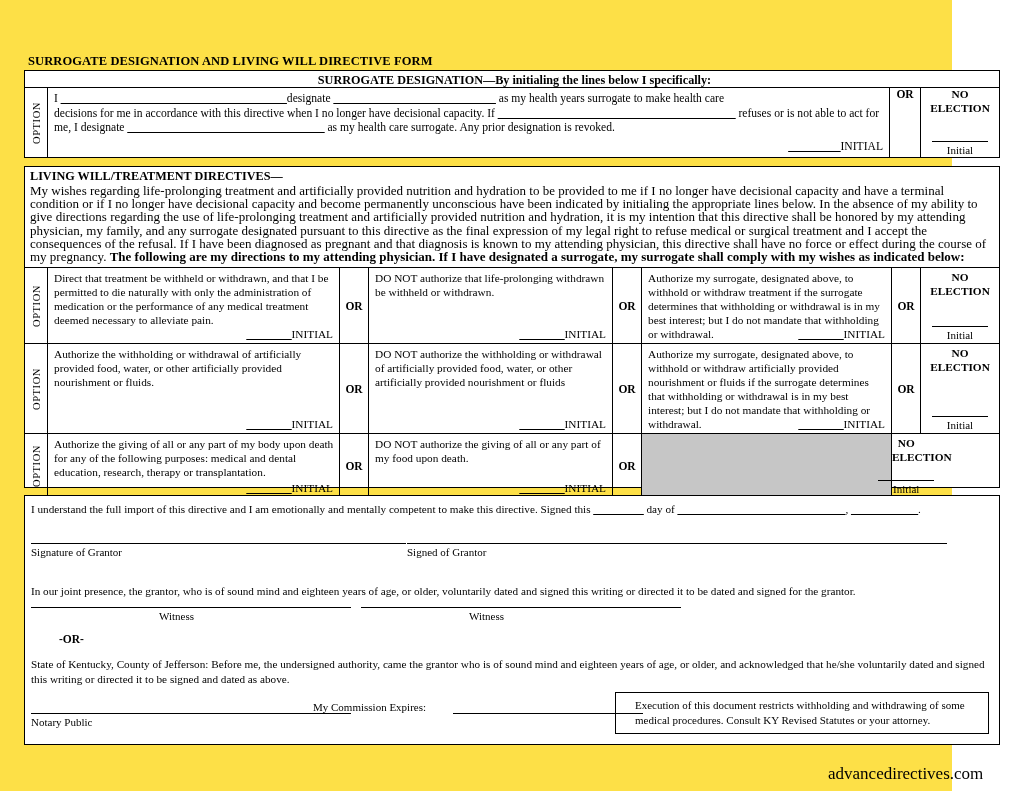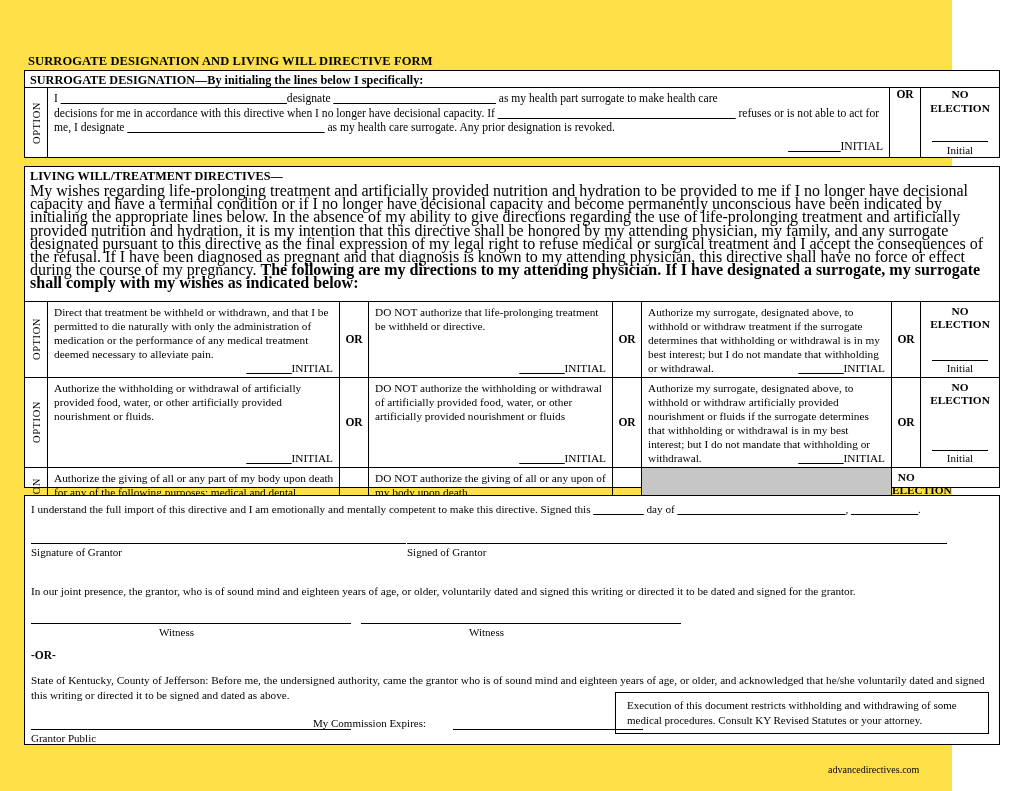--- a/index.html
+++ b/index.html
@@ -62,20 +62,21 @@
     height: 88px;
   }
   .band-head {
     font-size: 12.2px;
     font-weight: bold;
     padding: 2px 0 2px 5px;
     border-bottom: 1.5px solid #000;
     line-height: 15px;
     height: 17px;
     box-sizing: border-box;
+    text-align: center;
   }
   .optcol {
     width: 22px;
     border-right: 1.5px solid #000;
     position: relative;
   }
   .optlabel {
     position: absolute;
     left: 50%;
     top: 50%;
@@ -140,23 +141,23 @@
     width: 976px;
     height: 322px;
   }
   .lw-head {
     font-size: 12.2px;
     font-weight: bold;
     padding: 2px 0 0 5px;
     line-height: 15px;
   }
   .lw-para {
-    font-size: 16px;
+    font-size: 13px;
     line-height: 13.2px;
-    padding: 0 6px 10px 5px;
+    padding: 0 6px 3px 5px;
     text-align: left;
   }
   .lw-para b { font-weight: bold; }
 
   .dirtable { border-collapse: collapse; table-layout: fixed; width: 100%; }
   .dirtable td {
     border: 1.4px solid #000;
     vertical-align: top;
     padding: 0;
   }
@@ -236,48 +237,48 @@
   .notice-box {
     position: absolute;
     left: 590px;
     top: 196px;
     width: 374px;
     height: 42px;
     border: 1.8px solid #000;
     box-sizing: border-box;
     font-size: 11px;
     line-height: 14.5px;
-    padding: 5px 11px;
+    padding: 5px 19px;
   }
   .footer-url {
     position: absolute;
     left: 828px;
     top: 764px;
-    font-size: 10px;
+    font-size: 17px;
   }
   u.blank { text-decoration: underline; }
 </style>
 </head>
 <body>
 
 <div id="page">
 
   <div class="form-title">SURROGATE DESIGNATION  AND LIVING WILL DIRECTIVE FORM</div>
 
   <div class="outerbox" id="surrogate-block">
     <div class="band-head">SURROGATE DESIGNATION—By initialing the lines below I specifically:</div>
     <table id="surrogate-rows" class="formtable">
       <tbody>
           <tr>
         <td class="optcol" style="border-top:none;border-left:none;border-bottom:none;">
           <span class="optlabel">OPTION</span>
         </td>
         <td class="maincell" style="border-top:none;border-bottom:none;border-left:none;">
           <div class="body-text">
-            <span>I </span><span class="ul">_______________________________________</span><span>designate </span><span class="ul">____________________________</span><span> as my health part surrogate to make health care</span><br>
+            <span>I </span><span class="ul">_______________________________________</span><span>designate </span><span class="ul">____________________________</span><span> as my health years surrogate to make health care</span><br>
             <span>decisions for me in accordance with this directive when I no longer have decisional capacity.  If </span><span class="ul">_________________________________________</span><span> refuses or is not able to act for</span><br>
             <span>me, I designate </span><span class="ul">__________________________________</span><span> as my health care surrogate.  Any prior designation is revoked.</span>
           </div>
           <div class="body-text initial-right" style="padding-top:1px;">
             <span class="ul">_________</span><span>INITIAL</span>
           </div>
         </td>
         <td class="orcell" style="border-top:none;border-bottom:none;">OR</td>
         <td class="nocell" style="border-top:none;border-bottom:none;border-right:none;">
           <span>NO</span><br>
@@ -300,21 +301,21 @@
           <tr>
         <td class="optcolc" style="border-left:none;">
           <span class="optlabel">OPTION</span>
         </td>
         <td class="choice" style="width:280px;height:64px;">
           <span>Direct that treatment be withheld or withdrawn, and that I be permitted to die naturally with only the administration of medication or the performance of any medical treatment deemed necessary to alleviate pain.</span>
           <span class="initline-inline"><u class="blank">________</u><span>INITIAL</span></span>
         </td>
         <td class="orc">OR</td>
         <td class="choice" style="width:232px;">
-          <span>DO NOT authorize that life-prolonging treatment be withheld or directive.</span>
+          <span>DO NOT authorize that life-prolonging withdrawn be withheld or withdrawn.</span>
           <span class="initline-inline"><u class="blank">________</u><span>INITIAL</span></span>
         </td>
         <td class="orc">OR</td>
         <td class="choice">
           <span>Authorize my surrogate, designated above, to withhold or withdraw treatment if the surrogate determines that withholding or withdrawal is in my best interest; but I do not mandate that withholding or withdrawal.</span>
           <span class="initline-inline"><u class="blank">________</u><span>INITIAL</span></span>
         </td>
         <td class="orc">OR</td>
         <td class="noelect" style="border-right:none;">
           <span>NO</span><br>
@@ -354,21 +355,21 @@
       <tr>
         <td class="optcolc" style="border-left:none;border-bottom:none;">
           <span class="optlabel">OPTION</span>
         </td>
         <td class="choice" style="height:58px;border-bottom:none;">
           <span>Authorize the giving of all or any part of my body upon death for any of the following purposes: medical and dental education, research, therapy or transplantation.</span>
           <span class="initline-inline"><u class="blank">________</u><span>INITIAL</span></span>
         </td>
         <td class="orc" style="border-bottom:none;">OR</td>
         <td class="choice" style="border-bottom:none;">
-          <span>DO NOT authorize the giving of all or any upon of my body upon death.</span>
+          <span>DO NOT authorize the giving of all or any part of my food upon death.</span>
           <span class="initline-inline"><u class="blank">________</u><span>INITIAL</span></span>
         </td>
         <td class="orc" style="border-bottom:none;">OR</td>
         <td class="choice shaded" style="border-bottom:none;"></td>
         <td class="noelect" style="border-bottom:none;border-left:1.4px solid #000;border-right:none;">
           <span>NO</span><br>
           <span>ELECTION</span>
           <div class="initline" style="position:absolute;left:50%;transform:translateX(-50%);bottom:16px;width:56px;border-top:1.6px solid #000;"></div>
           <div class="initword" style="position:absolute;left:0;right:0;bottom:1px;font-weight:normal;font-size:11px;">Initial</div>
         </td>
@@ -385,34 +386,34 @@
 
       <div class="sig-row" style="margin-top:26px;">
         <div class="sigline" style="left:0px; top:0px; width:375px;"></div>
         <div class="siglabel" style="left:0px; top:3px;">Signature of Grantor</div>
         <div class="sigline" style="left:376px; top:0px; width:540px;"></div>
         <div class="siglabel" style="left:376px; top:3px;">Signed of Grantor</div>
       </div>
 
       <div class="auth-line" style="margin-top:11px;">In our joint presence, the grantor, who is of sound mind and eighteen years of age, or older, voluntarily dated and signed this writing or directed it to be dated and signed for the grantor.</div>
 
-      <div class="sig-row" style="margin-top:24px;">
+      <div class="sig-row" style="margin-top:8px;">
         <div class="sigline" style="left:0px; top:0px; width:320px;"></div>
         <div class="siglabel" style="left:128px; top:3px;">Witness</div>
         <div class="sigline" style="left:330px; top:0px; width:320px;"></div>
         <div class="siglabel" style="left:438px; top:3px;">Witness</div>
       </div>
 
-      <div class="orsep" style="margin-top:-4px;">-OR-</div>
+      <div class="orsep" style="margin-top:-4px;margin-left:28px;">-OR-</div>
 
       <div class="auth-line" style="margin-top:12px;">State of Kentucky, County of Jefferson: Before me, the undersigned authority, came the grantor who is of sound mind and eighteen years of age, or older, and acknowledged that he/she voluntarily dated and signed this writing or directed it to be signed and dated as above.</div>
 
       <div class="sig-row" style="margin-top:26px;">
         <div class="sigline" style="left:0px; top:0px; width:320px;"></div>
-        <div class="siglabel" style="left:0px; top:3px;">Grantor Public</div>
+        <div class="siglabel" style="left:0px; top:3px;">Notary Public</div>
         <div class="siglabel" style="left:282px; top:-12px;">My Commission Expires:</div>
         <div class="sigline" style="left:422px; top:0px; width:190px;"></div>
       </div>
 
       <div class="notice-box">Execution of this document restricts withholding and withdrawing of some medical procedures.  Consult KY Revised Statutes or your attorney.</div>
     </div>
   </div>
 
   <div class="footer-url">advancedirectives.com</div>
 

